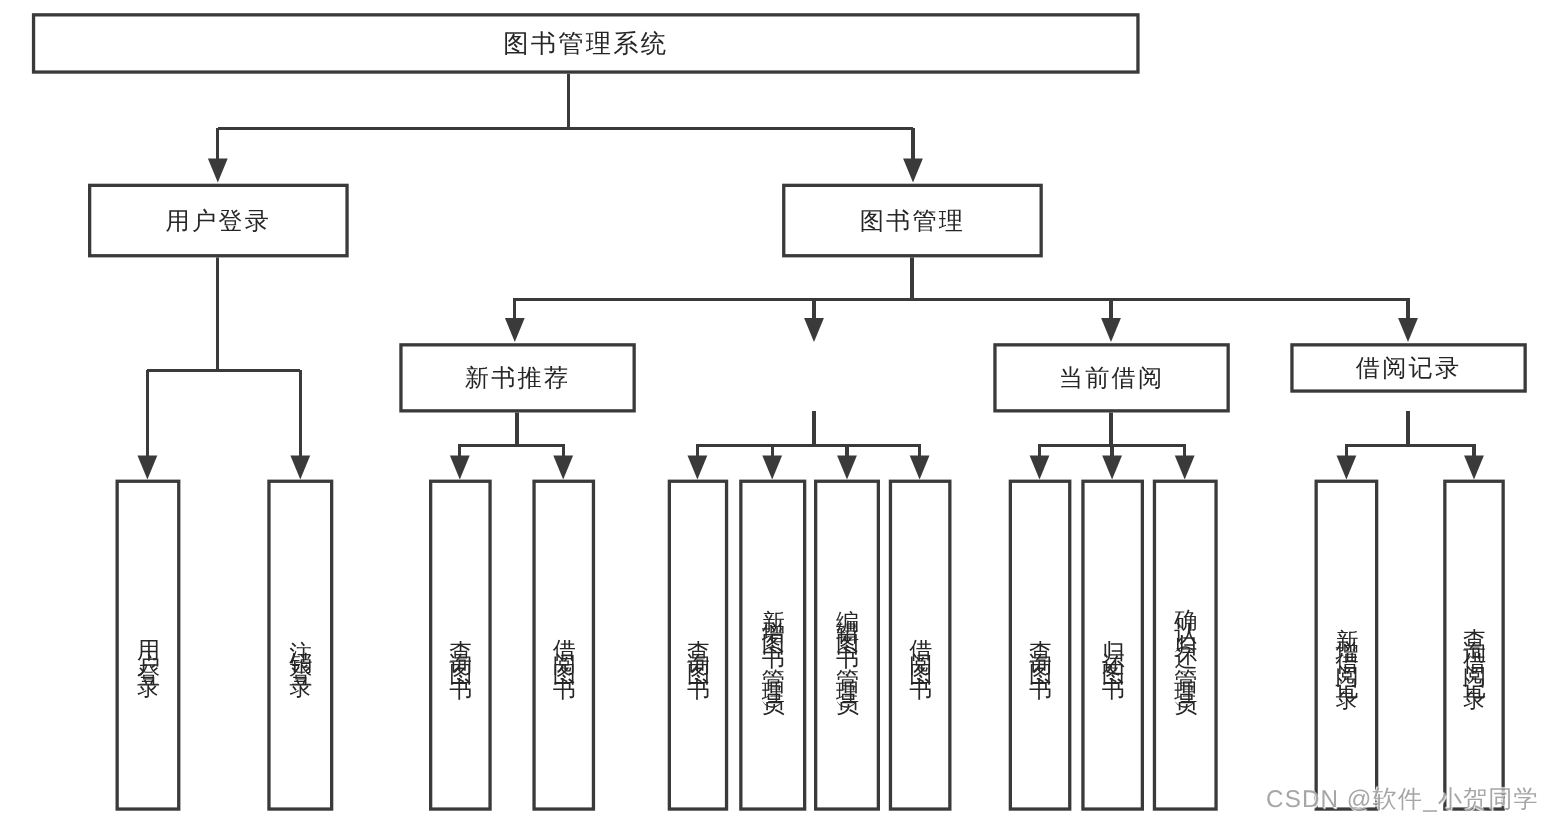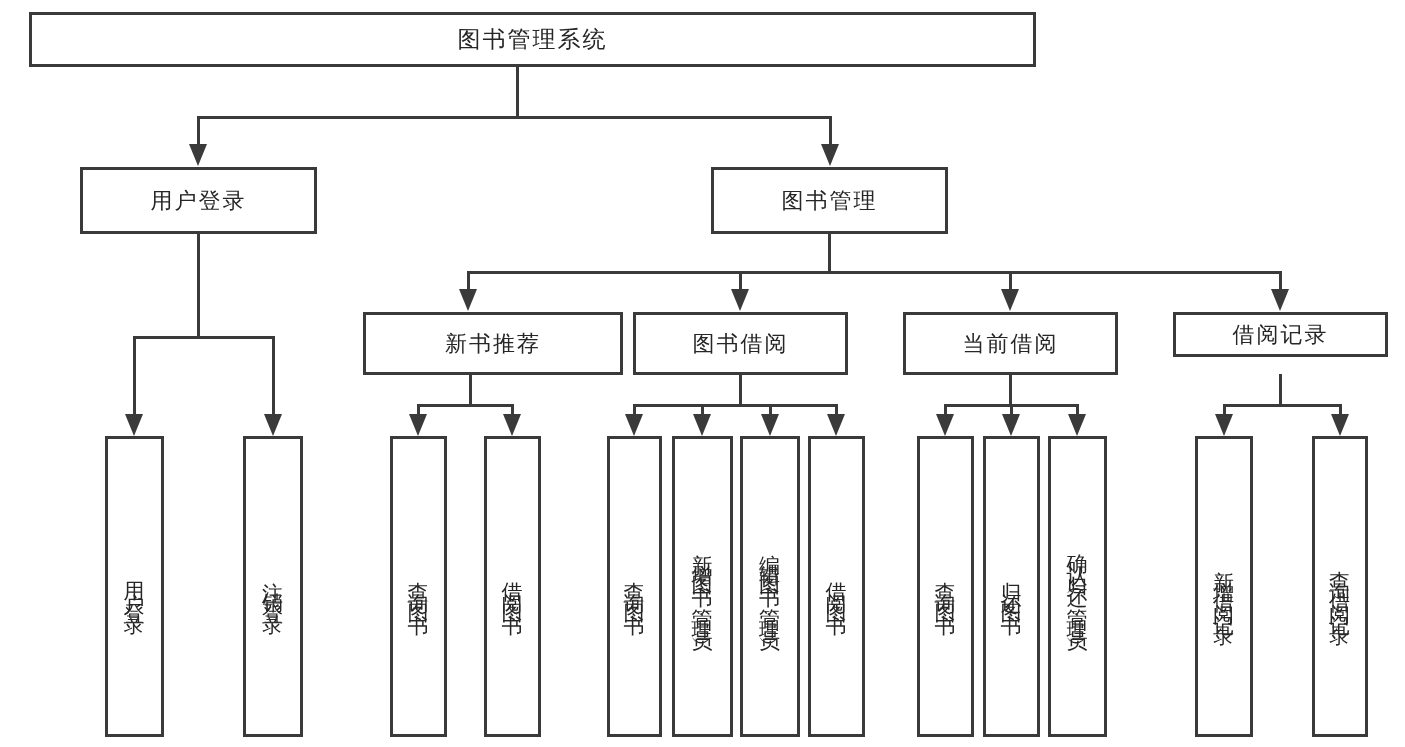--- a/index.html
+++ b/index.html
@@ -126,25 +126,22 @@
     <span>图书管理系统</span>
   </div>
 
   <div class="node hbox" style="left:80px;top:167px;width:237px;height:67px;">
     <span>用户登录</span>
   </div>
   <div class="node hbox" style="left:711px;top:167px;width:237px;height:67px;">
     <span>图书管理</span>
   </div>
 
-  <div class="node hbox" style="left:363px;top:312px;width:260px;height:63px;">
+  <div class="node hbox" style="left:363px;top:312px;width:215px;height:63px;">
     <span>新书推荐</span>
-  </div>
-  <div class="node hbox" style="left:633px;top:312px;width:215px;height:63px;">
-    <span>图书借阅</span>
   </div>
   <div class="node hbox" style="left:903px;top:312px;width:215px;height:63px;">
     <span>当前借阅</span>
   </div>
   <div class="node hbox" style="left:1173px;top:312px;width:215px;height:45px;">
     <span>借阅记录</span>
   </div>
 
   <div class="node vbox" style="left:105px;top:436px;width:59px;height:301px;">
     <span class="vtext">用户登录</span>
@@ -183,14 +180,15 @@
     <span class="vtext">确认归还（管理员）</span>
   </div>
 
   <div class="node vbox" style="left:1195px;top:436px;width:58px;height:301px;">
     <span class="vtext">新增借阅记录</span>
   </div>
   <div class="node vbox" style="left:1312px;top:436px;width:56px;height:301px;">
     <span class="vtext">查询借阅记录</span>
   </div>
 
+  <div class="watermark">CSDN @软件_小贺同学</div>
 
 </div>
 
 </body></html>

